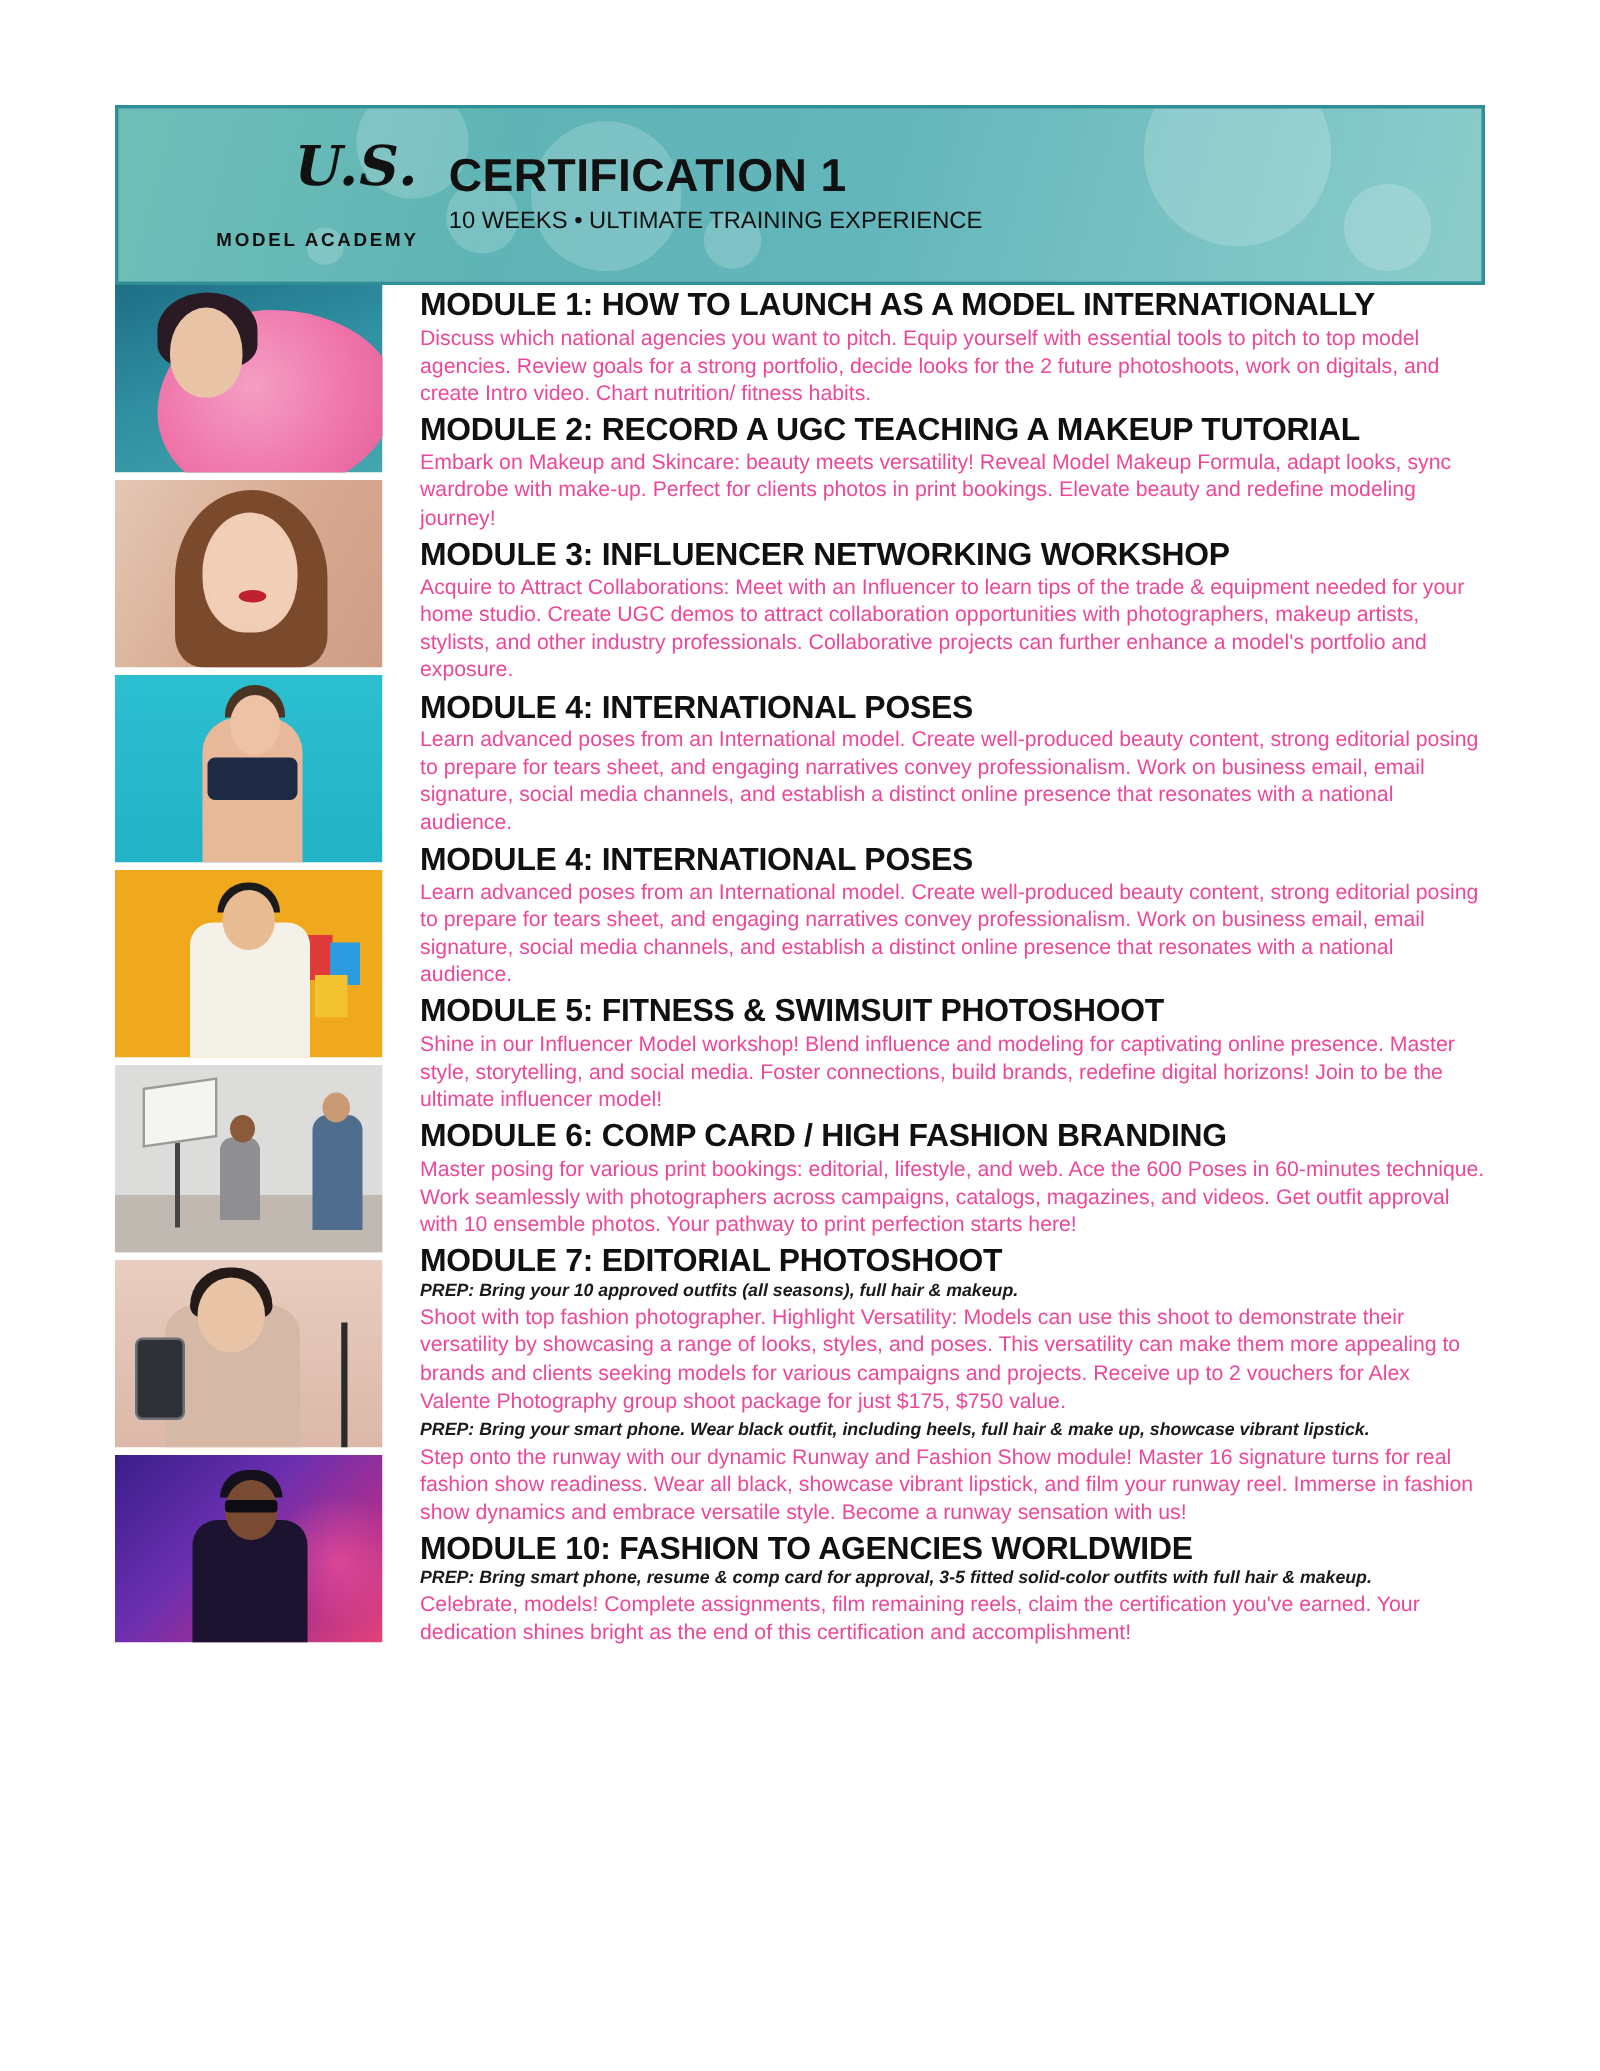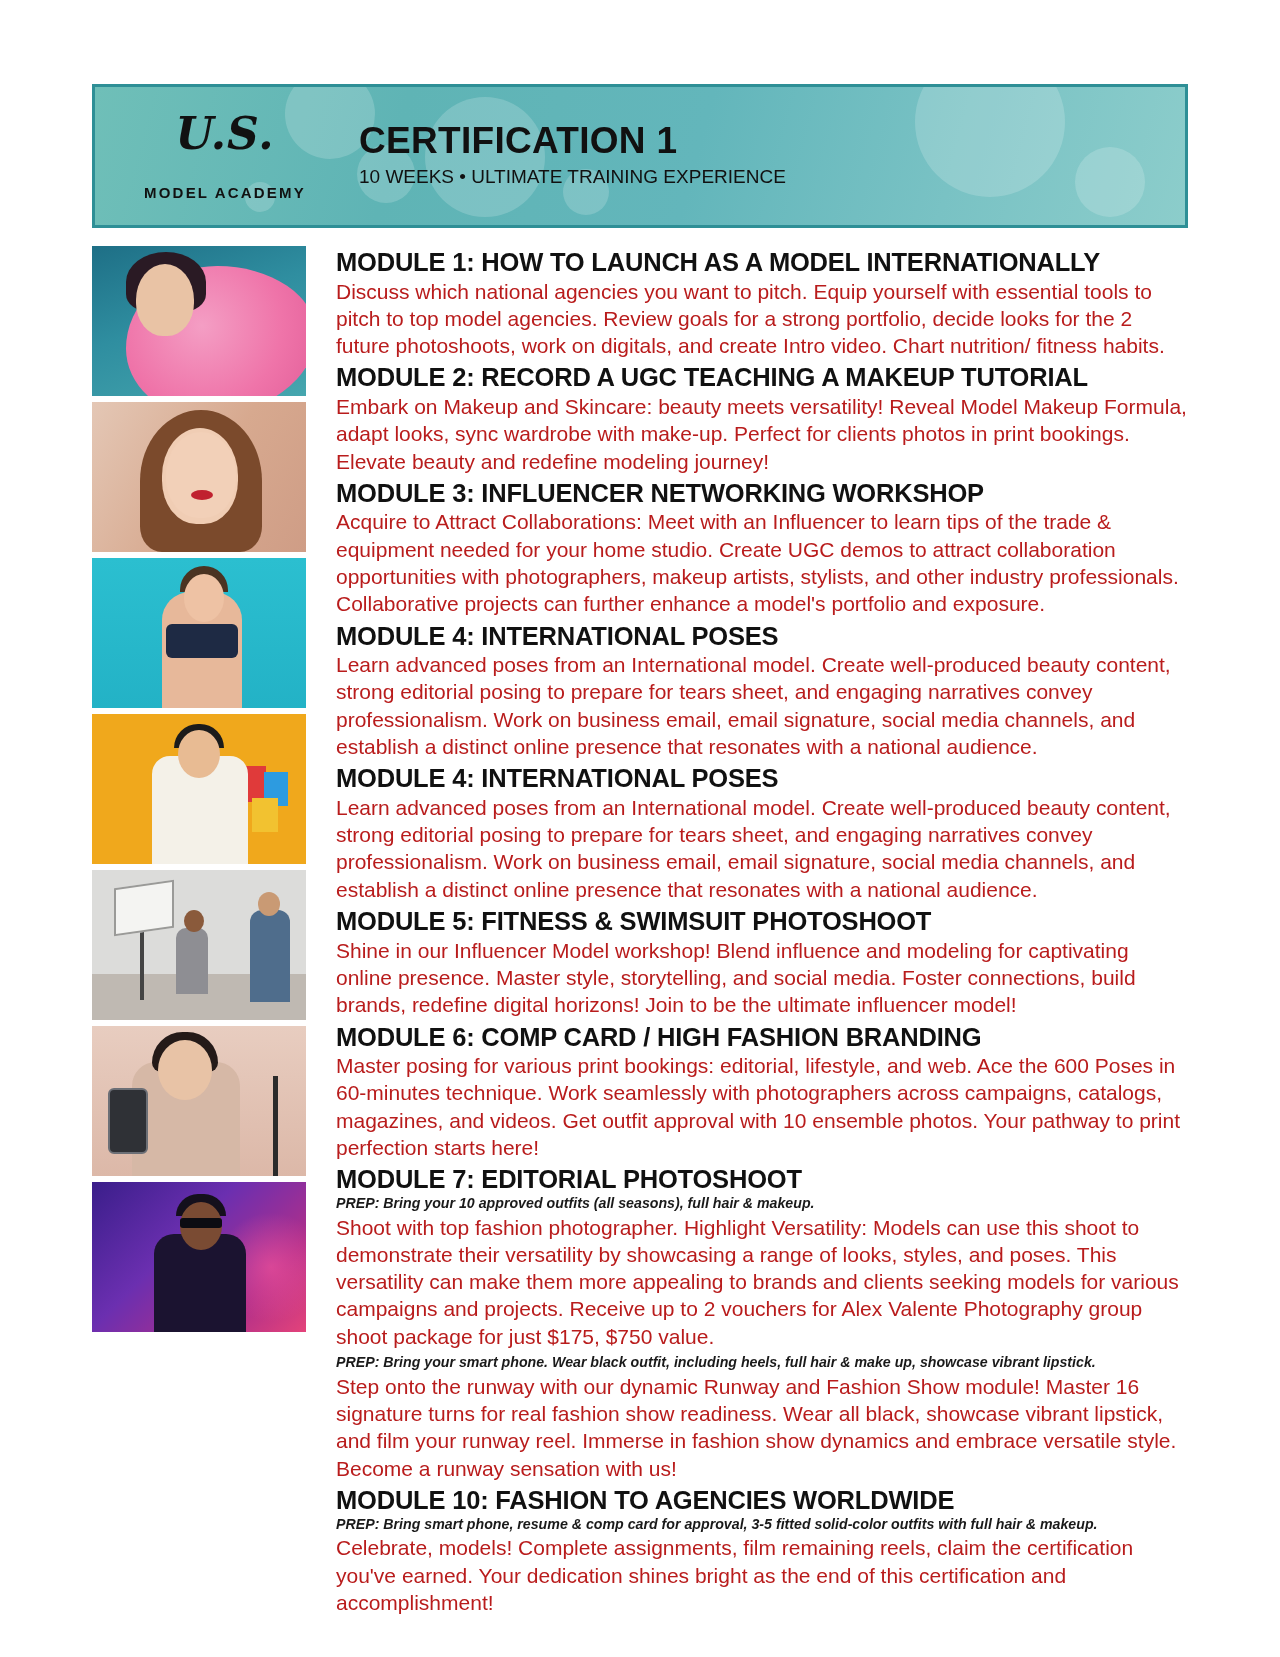--- a/index.html
+++ b/index.html
@@ -43,21 +43,21 @@
   .b2 { width: 58px; height: 58px; left: 262px; top: 58px; background: rgba(255,255,255,0.13); }
   .b3 { width: 120px; height: 120px; left: 330px; top: 10px; background: rgba(255,255,255,0.10); }
   .b4 { width: 46px; height: 46px; left: 468px; top: 82px; background: rgba(255,255,255,0.14); }
   .b5 { width: 150px; height: 150px; right: 120px; top: -40px; background: rgba(255,255,255,0.09); }
   .b6 { width: 70px; height: 70px; right: 40px; top: 60px; background: rgba(255,255,255,0.12); }
   .b7 { width: 30px; height: 30px; left: 150px; top: 95px; background: rgba(255,255,255,0.16); }
 
   .logo-box {
     width: 220px;
     min-width: 220px;
-    text-align: center;
+    text-align: right;
     position: relative;
     z-index: 2;
     padding-left: 20px;
   }
   .logo-mark {
     font-family: "DejaVu Serif", serif;
     font-style: italic;
     font-weight: bold;
     font-size: 44px;
     letter-spacing: 1px;
@@ -86,21 +86,20 @@
   .header-sub {
     font-size: 19px;
     color: #111;
     line-height: 1.35;
     margin-top: 3px;
   }
 
   
   .content {
     display: flex;
-    margin-top: 18px;
   }
   .photo-col {
     width: 214px;
     min-width: 214px;
   }
   .photo {
     width: 214px;
     height: 150px;
     margin-bottom: 6px;
     position: relative;
@@ -114,23 +113,23 @@
   }
   .module-title {
     font-size: 25.5px;
     font-weight: bold;
     color: #111;
     line-height: 1.12;
     margin-top: 2px;
     letter-spacing: -0.2px;
   }
   .module-body {
-    font-size: 21px;
+    font-size: 17px;
     line-height: 1.30;
-    color: #b91c1c;
+    color: #ec4899;
     margin-top: 1px;
     margin-bottom: 4px;
   }
   .module-prep {
     font-size: 14.2px;
     font-style: italic;
     font-weight: bold;
     color: #1a1a1a;
     line-height: 1.25;
     margin-top: 1px;

